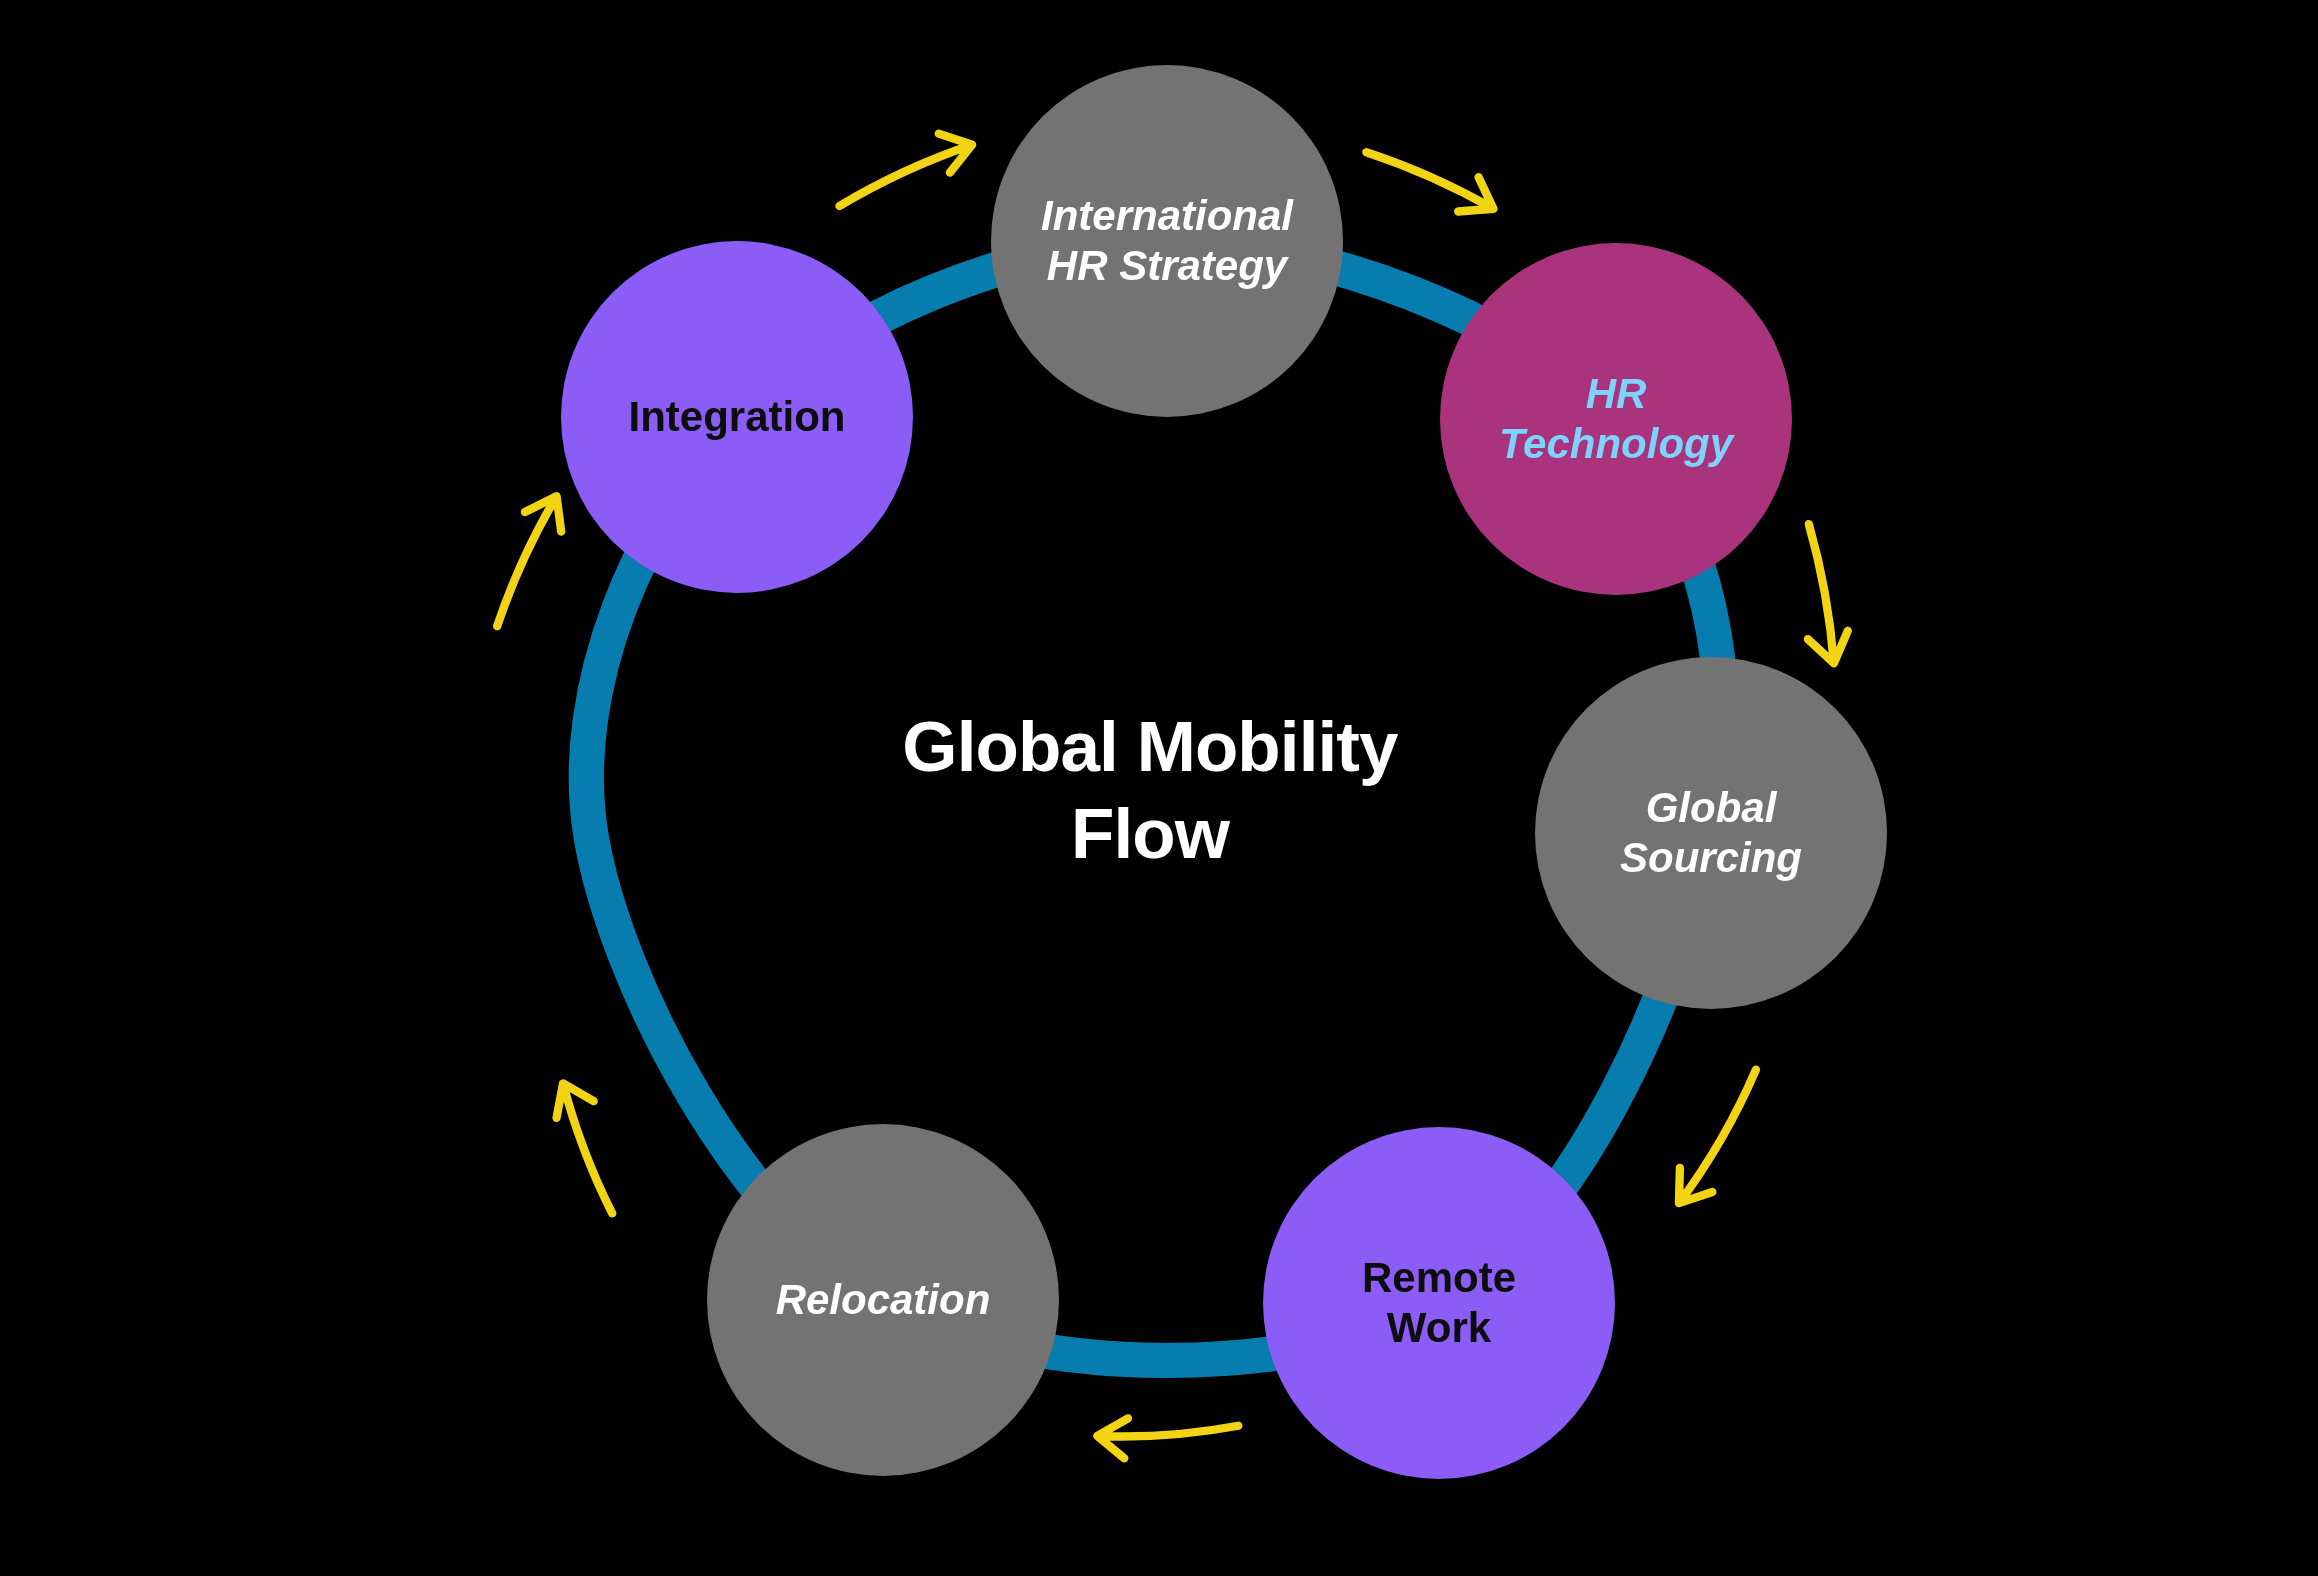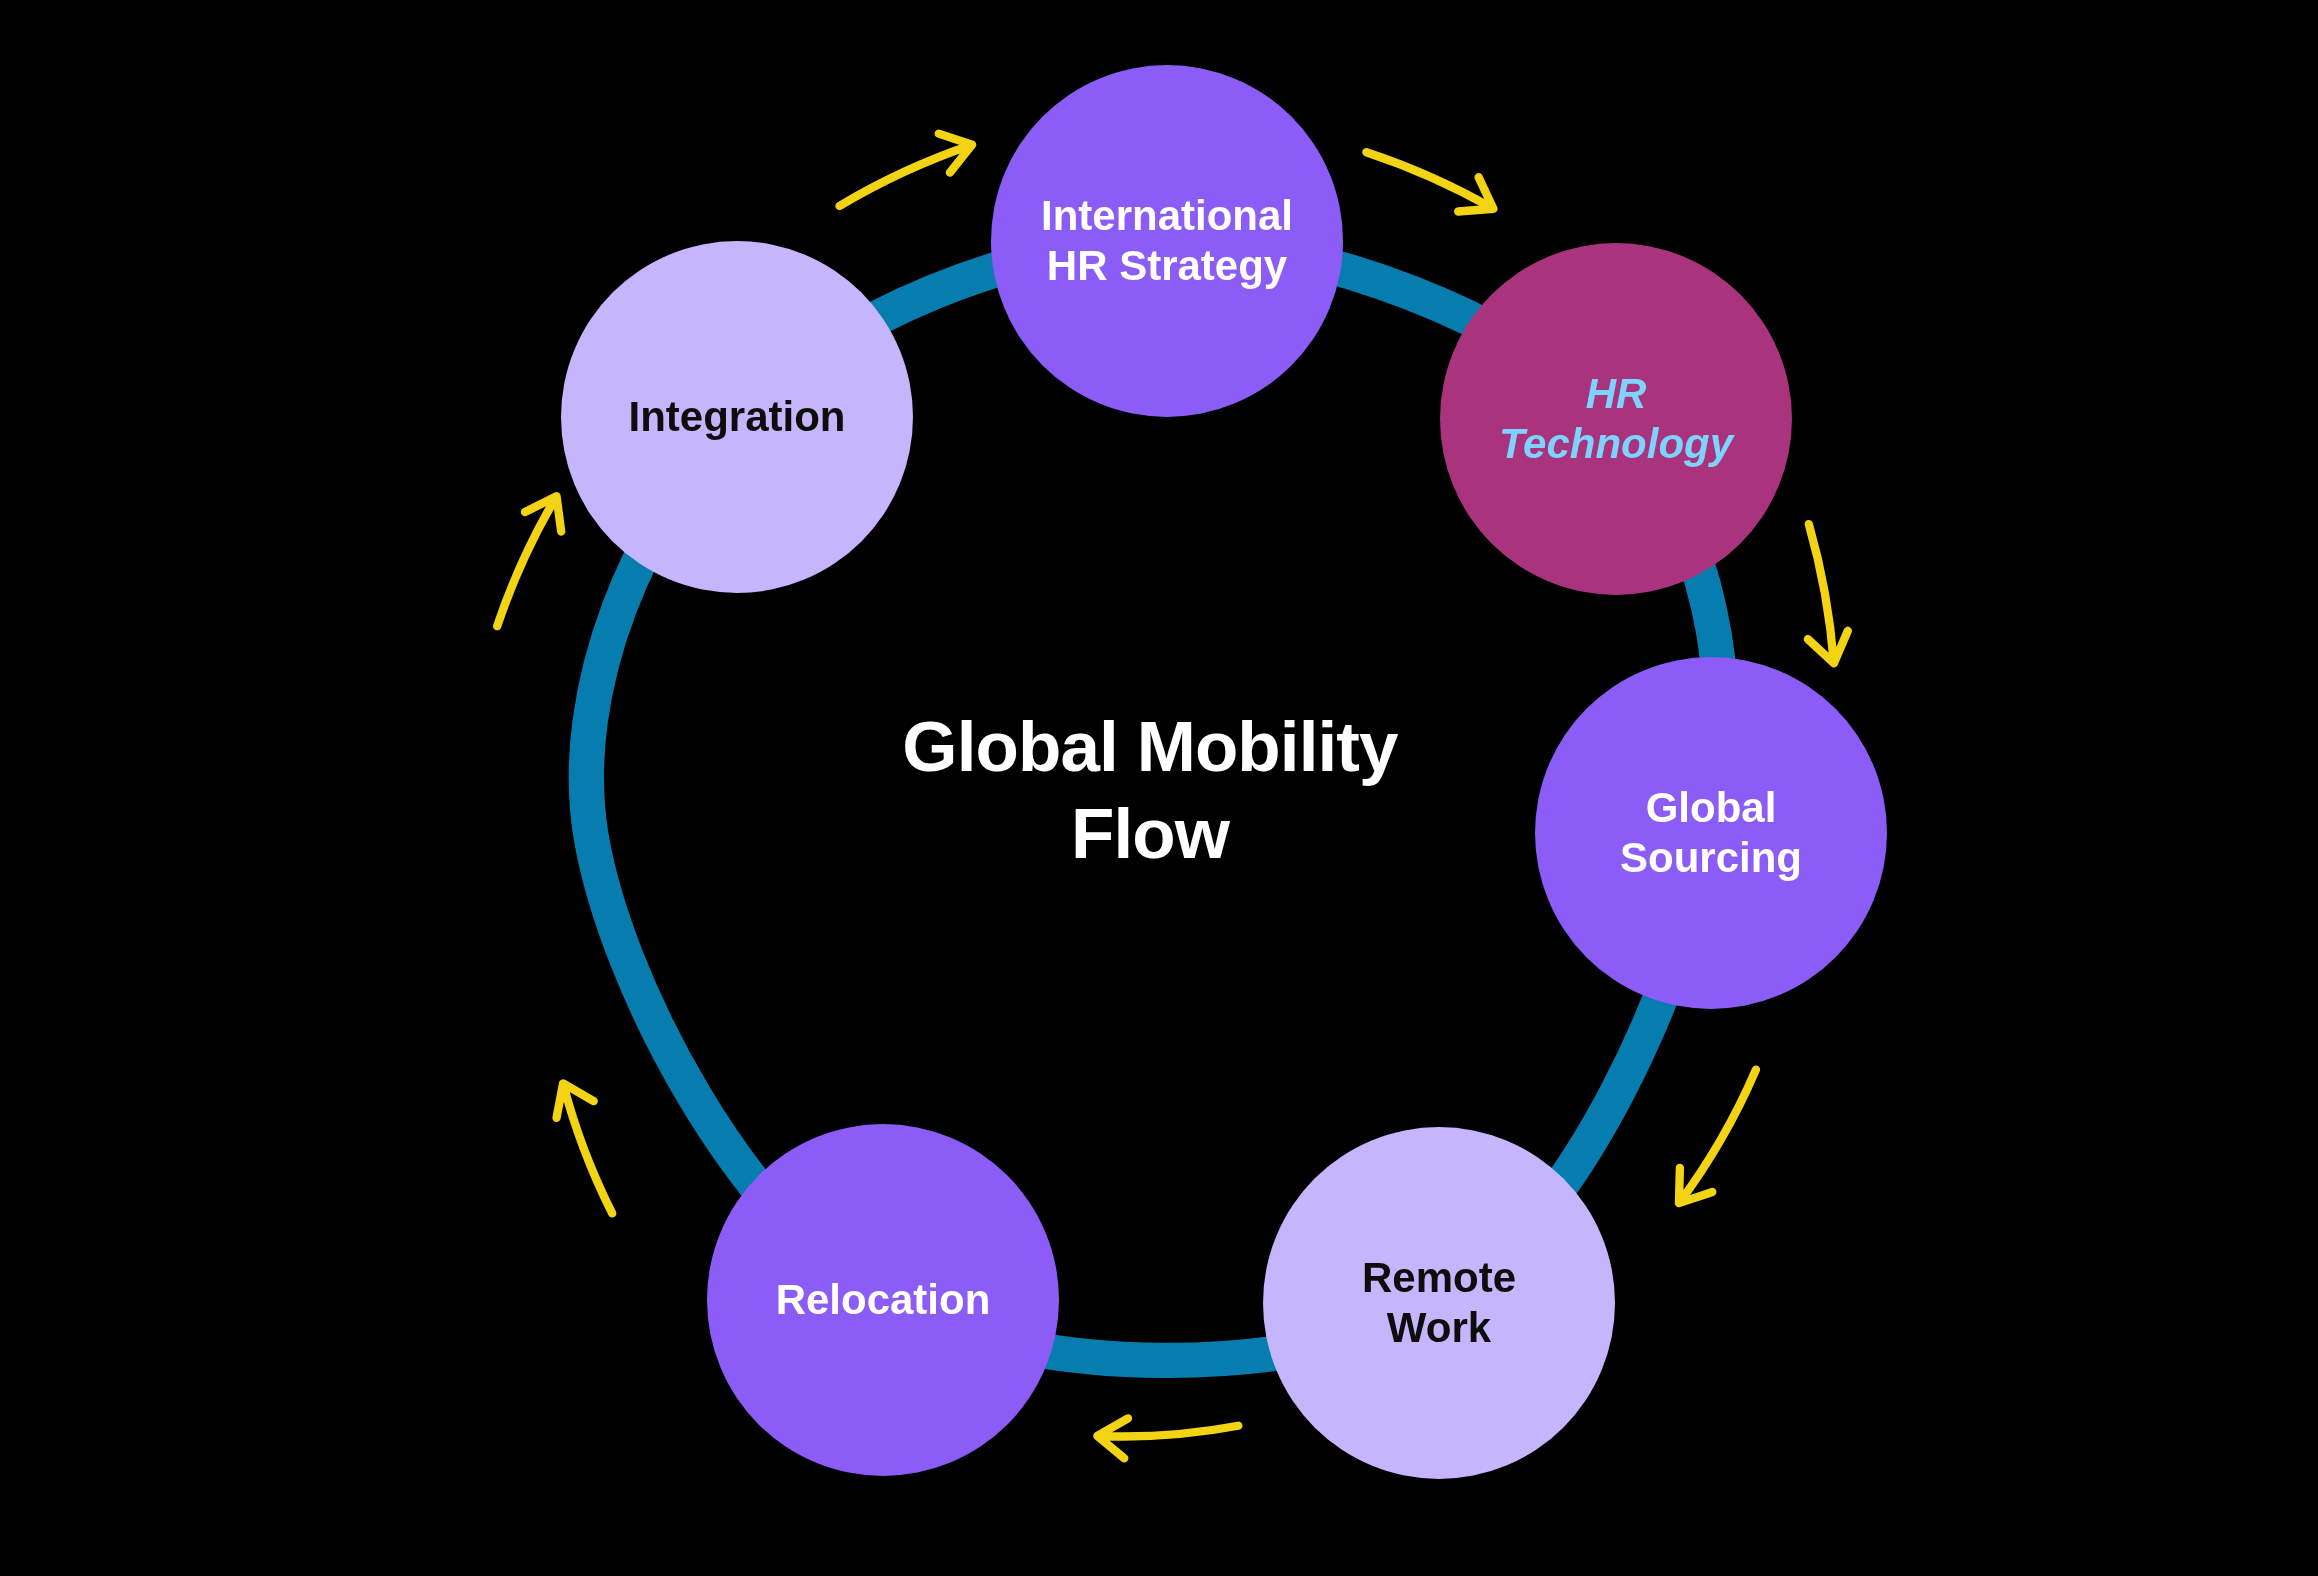--- a/index.html
+++ b/index.html
@@ -29,23 +29,23 @@
     display: flex;
     align-items: center;
     justify-content: center;
     text-align: center;
     font-weight: bold;
     font-size: 42px;
     line-height: 1.2;
     white-space: pre-line;
     letter-spacing: 0px;
   }
-  .node-blue    { background: #8b5cf6; color: #FFFFFF; }
+  .node-blue    { background: #737373; color: #FFFFFF; font-style: italic; }
   .node-magenta { background: #AA337D; color: #7dd3fc; font-style: italic; }
-  .node-yellow  { background: #c4b5fd; color: #0D0D0D; }
+  .node-yellow  { background: #8b5cf6; color: #0D0D0D; }
   .diagram-title {
     position: absolute;
     left: 686px;
     top: 638px;
     width: 928px;
     height: 306px;
     display: flex;
     align-items: center;
     justify-content: center;
     text-align: center;

